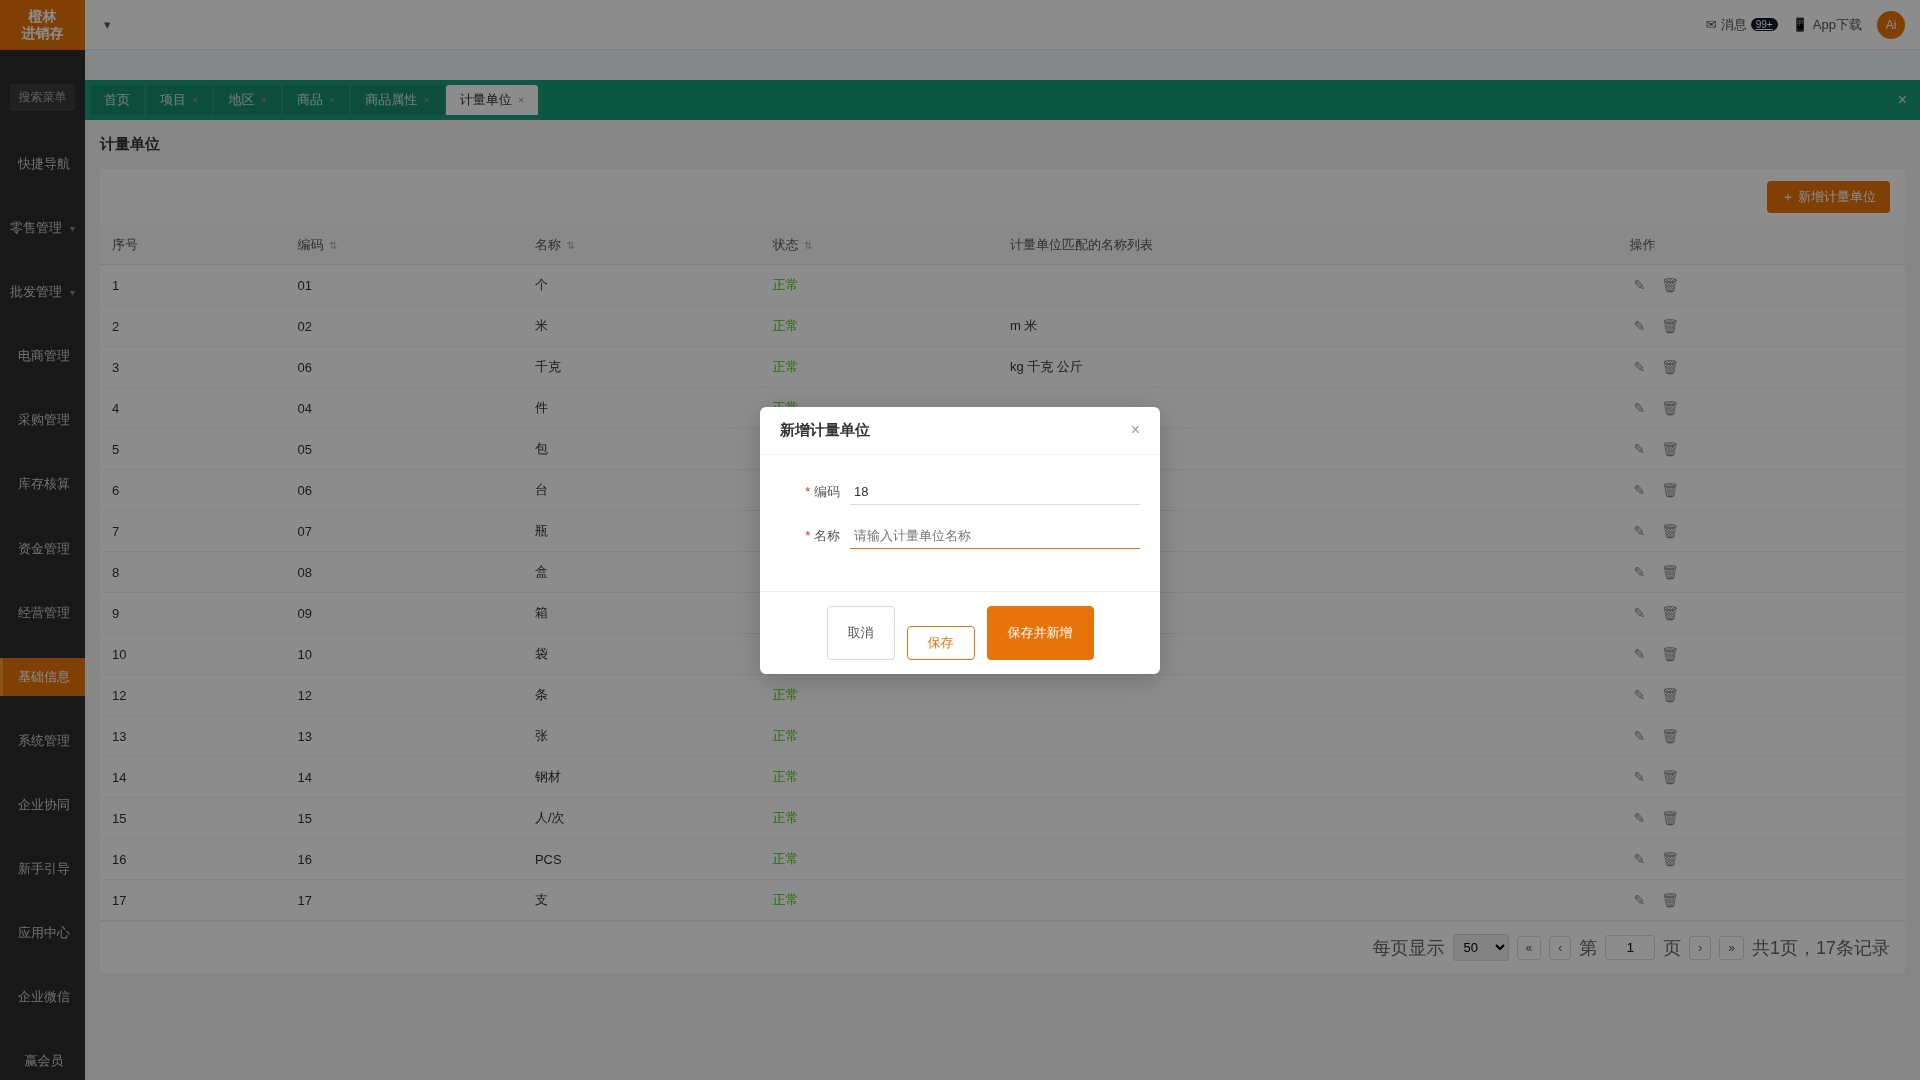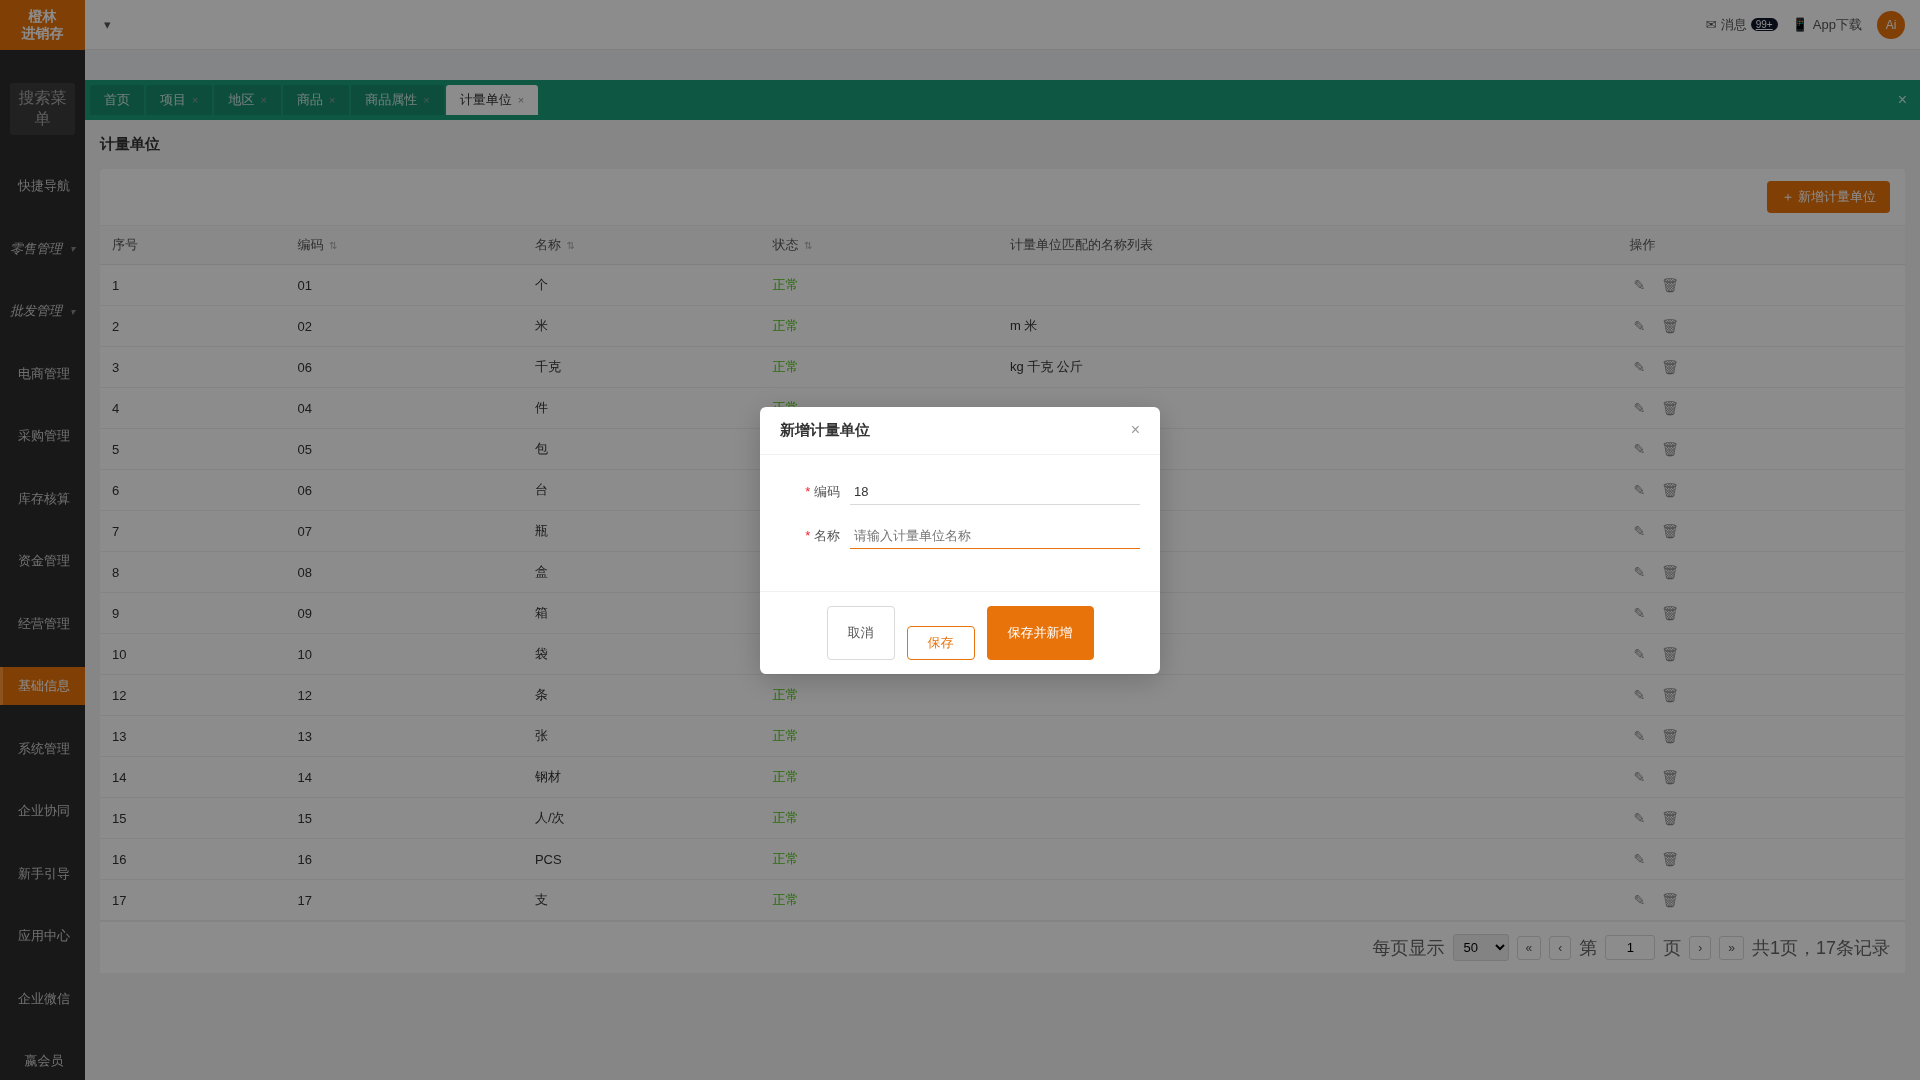--- a/index.html
+++ b/index.html
@@ -3,24 +3,24 @@
   <meta charset="utf-8">
   <style>
     * { box-sizing: border-box; margin: 0; padding: 0; }
     body { font-family: "Microsoft YaHei", "PingFang SC", Arial, sans-serif; font-size: 13px; background: #f0f2f5; color: #333; height: 1080px; width: 1920px; overflow: hidden; display: flex; }
 
     
     .sidebar { width: 85px; background: #2c2c2c; height: 1080px; display: flex; flex-direction: column; flex-shrink: 0; justify-content: space-between; }
     .sidebar-logo { background: #e8730a; height: 50px; display: flex; align-items: center; justify-content: center; padding: 0 8px; }
     .sidebar-logo-text { color: #fff; font-size: 14px; font-weight: bold; text-align: center; line-height: 1.2; }
     .sidebar-search { padding: 8px 10px; }
-    .sidebar-search-btn { width: 100%; background: #3d3d3d; border: none; color: #aaa; padding: 5px 8px; border-radius: 3px; cursor: pointer; font-size: 16px; text-align: center; display: block; }
+    .sidebar-search-btn { width: 100%; background: #3d3d3d; border: none; color: #aaa; padding: 5px 8px; border-radius: 3px; cursor: pointer; font-size: 12px; text-align: center; display: block; }
     .sidebar-item { padding: 10px 10px; color: #ccc; cursor: pointer; font-size: 13px; text-align: center; border-left: 3px solid transparent; }
     .sidebar-item.active { background: #e8730a; color: #fff; border-left: 3px solid #ff9933; }
-    .sidebar-item-with-arrow { display: flex; align-items: center; justify-content: space-between; padding: 10px 10px; color: #ccc; cursor: pointer; font-size: 13px; font-style: italic; }
+    .sidebar-item-with-arrow { display: flex; align-items: center; justify-content: space-between; padding: 10px 10px; color: #ccc; cursor: pointer; font-size: 13px; }
     .arrow-icon { font-size: 10px; color: #888; }
 
     
     .main { flex: 1; display: flex; flex-direction: column; height: 1080px; overflow: hidden; }
 
     
     .topbar { background: #fff; height: 50px; display: flex; align-items: center; justify-content: space-between; padding: 0 15px; border-bottom: 1px solid #e8e8e8; flex-shrink: 0; }
     .topbar-left { display: flex; align-items: center; gap: 10px; }
     .topbar-dropdown { display: flex; align-items: center; gap: 4px; cursor: pointer; color: #555; font-size: 13px; }
     .topbar-right { display: flex; align-items: center; gap: 15px; }

